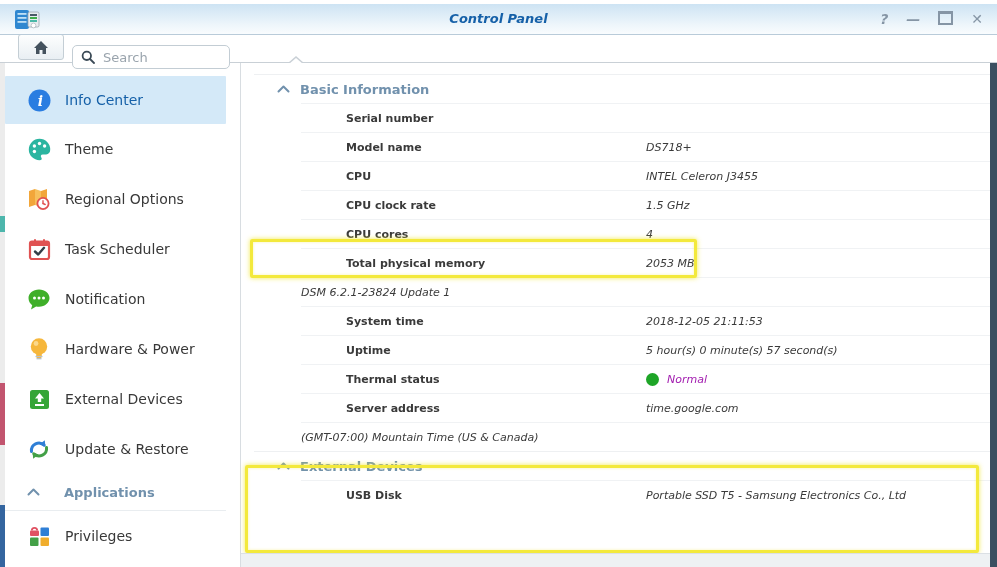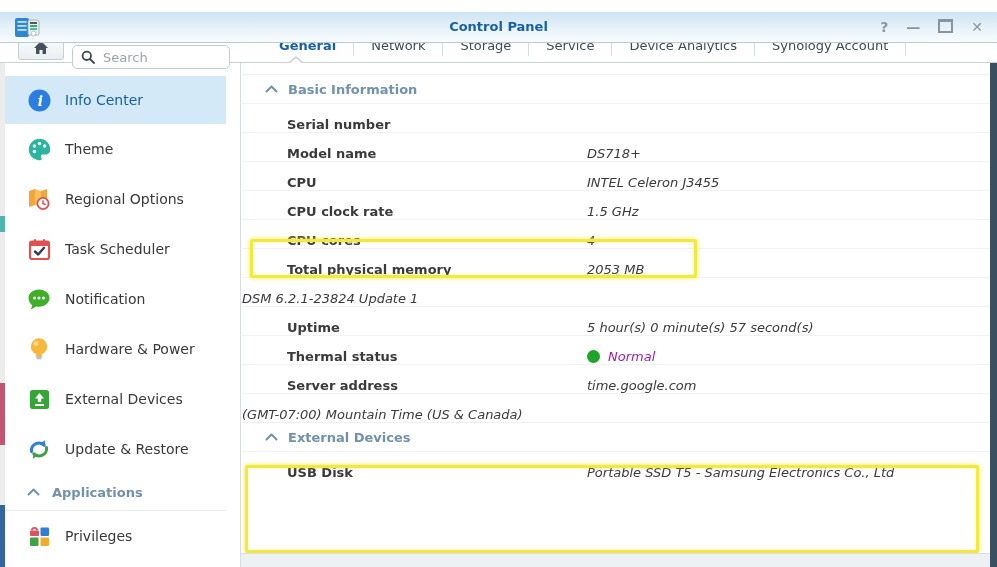--- a/index.html
+++ b/index.html
@@ -12,23 +12,23 @@
   
   .desktop-left{position:absolute;left:0;top:30px;width:5px;height:537px;background:#ececec;z-index:0;}
   .desktop-left .seg{position:absolute;left:0;width:5px;}
   .seg-teal{top:186px;height:16px;background:#4db6ac;}
   .seg-crimson{top:353px;height:62px;background:#c2556f;}
   .seg-blue{top:475px;height:62px;background:#34659f;}
   .desktop-right{position:absolute;right:0;top:62px;width:7px;height:505px;background:#3a5061;z-index:0;}
 
   
   .titlebar{
-    position:absolute;left:0;top:12px;width:997px;height:30px;
+    position:absolute;left:0;top:4px;width:997px;height:30px;
     background:linear-gradient(#cde3f3,#eef6fb 70%,#f9fcfe);
-    border-bottom:1px solid #b9cbd9;z-index:5;
+    border-bottom:1px solid #b9cbd9;z-index:5;font-style:italic;
   }
   .app-icon{position:absolute;left:14px;top:5px;width:26px;height:21px;}
   .win-title{
     position:absolute;left:0;top:0;width:100%;height:30px;line-height:30px;
     text-align:center;font-weight:bold;color:#1560a8;font-size:13px;
   }
   .win-controls{position:absolute;right:14px;top:0;height:30px;display:flex;align-items:center;gap:18px;z-index:6;}
   .win-btn{color:#8595a5;font-weight:bold;font-size:14px;cursor:default;line-height:1;}
   .max-box{width:11px;height:9px;border:2px solid #8595a5;border-top-width:3px;display:inline-block;}
 
@@ -75,39 +75,39 @@
   }
   .side-item{
     height:50px;display:flex;align-items:center;padding-left:22px;gap:14px;
     font-size:14px;color:#383838;cursor:default;
   }
   .side-item.selected{
     background:#d4e9f8;color:#1560a8;margin-right:14px;border-radius:1px;height:48px;
   }
   .side-icon{width:24px;height:24px;flex:0 0 24px;display:flex;align-items:center;justify-content:center;}
   .side-section{
-    height:36px;display:flex;align-items:center;padding-left:22px;gap:12px;
+    height:36px;display:flex;align-items:center;padding-left:22px;gap:24px;
     font-size:13px;font-weight:bold;color:#7191ad;border-bottom:1px solid #e9edf0;
     margin-right:14px;
   }
   .side-scrollthumb{
     position:absolute;left:227px;top:226px;width:8px;height:212px;background:#c6c6c6;border-radius:4px;
   }
 
   
   .content{
     position:absolute;left:242px;top:62px;width:748px;height:491px;background:#ffffff;z-index:1;
-    padding-top:12px;box-sizing:border-box;
+    padding-top:12px;box-sizing:border-box;padding-left:12px;
   }
   .sec-header{
     height:28px;display:flex;align-items:center;gap:10px;padding-left:23px;
     font-weight:bold;color:#7191ad;font-size:13px;border-top:1px solid #eef0f2;cursor:default;
   }
   .row{
-    height:28px;display:flex;align-items:flex-end;border-top:1px solid #f0f2f4;font-size:13px;
+    height:28px;display:flex;align-items:center;border-top:1px solid #f0f2f4;font-size:11px;margin-left:47px;
   }
   .row .lbl{width:345px;padding-left:45px;font-weight:bold;color:#3a3a3a;box-sizing:border-box;}
   .row .val{color:#3a3a3a;display:flex;align-items:center;gap:8px;font-style:italic;}
   .status-dot{width:13px;height:13px;border-radius:50%;background:#1ea527;display:inline-block;}
   .status-text{color:#a21caf;}
 
   .hl-box{
     position:absolute;border:3px solid #f3e93c;border-radius:2px;
     box-shadow:0 0 5px rgba(242,230,50,.85), inset 0 0 3px rgba(242,230,50,.4);
     pointer-events:none;z-index:3;
@@ -160,28 +160,20 @@
       <path d="M8 1 L15 8 L13 8 L13 14 L9.5 14 L9.5 10 L6.5 10 L6.5 14 L3 14 L3 8 L1 8 Z" fill="#44525e"></path>
     </svg>
   </div>
   <div class="search-box">
     <svg width="14" height="14" viewBox="0 0 14 14">
       <circle cx="5.8" cy="5.8" r="4.2" fill="none" stroke="#3b4a56" stroke-width="1.8"></circle>
       <line x1="9" y1="9" x2="13" y2="13" stroke="#3b4a56" stroke-width="1.8" stroke-linecap="round"></line>
     </svg>
     <input type="text" placeholder="Search" style="">
   </div>
-  <div class="tabs">
-    <div class="tab selected">General</div>
-    <div class="tab">Network</div>
-    <div class="tab">Storage</div>
-    <div class="tab">Service</div>
-    <div class="tab">Device Analytics</div>
-    <div class="tab">Synology Account</div>
-  </div>
 </div>
 <div class="tab-notch"></div>
 
 <div class="sidebar">
 
   <div class="side-item selected">
     <span class="side-icon">
       <svg width="23" height="23" viewBox="0 0 23 23">
         <circle cx="11.5" cy="11.5" r="11" fill="#2a7de1"></circle>
         <text x="12.5" y="17" font-family="DejaVu Serif, serif" font-size="14" font-style="italic" font-weight="bold" fill="#ffffff" text-anchor="middle">i</text>
@@ -329,20 +321,24 @@
     <span class="val">4</span>
   </div>
   <div class="row">
     <span class="lbl">Total physical memory</span>
     <span class="val">2053 MB</span>
   </div>
   <div class="row">
     <span class="val">DSM 6.2.1-23824 Update 1</span>
   </div>
   <div class="row">
+    <span class="lbl">System time</span>
+    <span class="val">2018-12-05 21:11:53</span>
+  </div>
+  <div class="row">
     <span class="lbl">Uptime</span>
     <span class="val">5 hour(s) 0 minute(s) 57 second(s)</span>
   </div>
   <div class="row">
     <span class="lbl">Thermal status</span>
     <span class="val">
       <span class="status-dot"></span>
       <span class="status-text">Normal</span>
     </span>
   </div>

